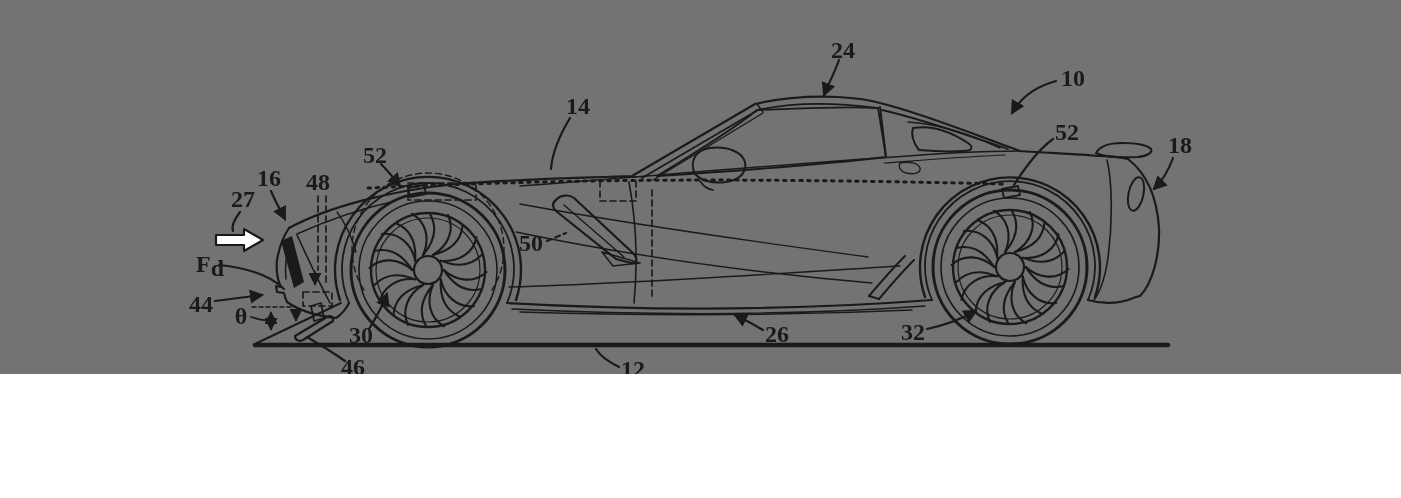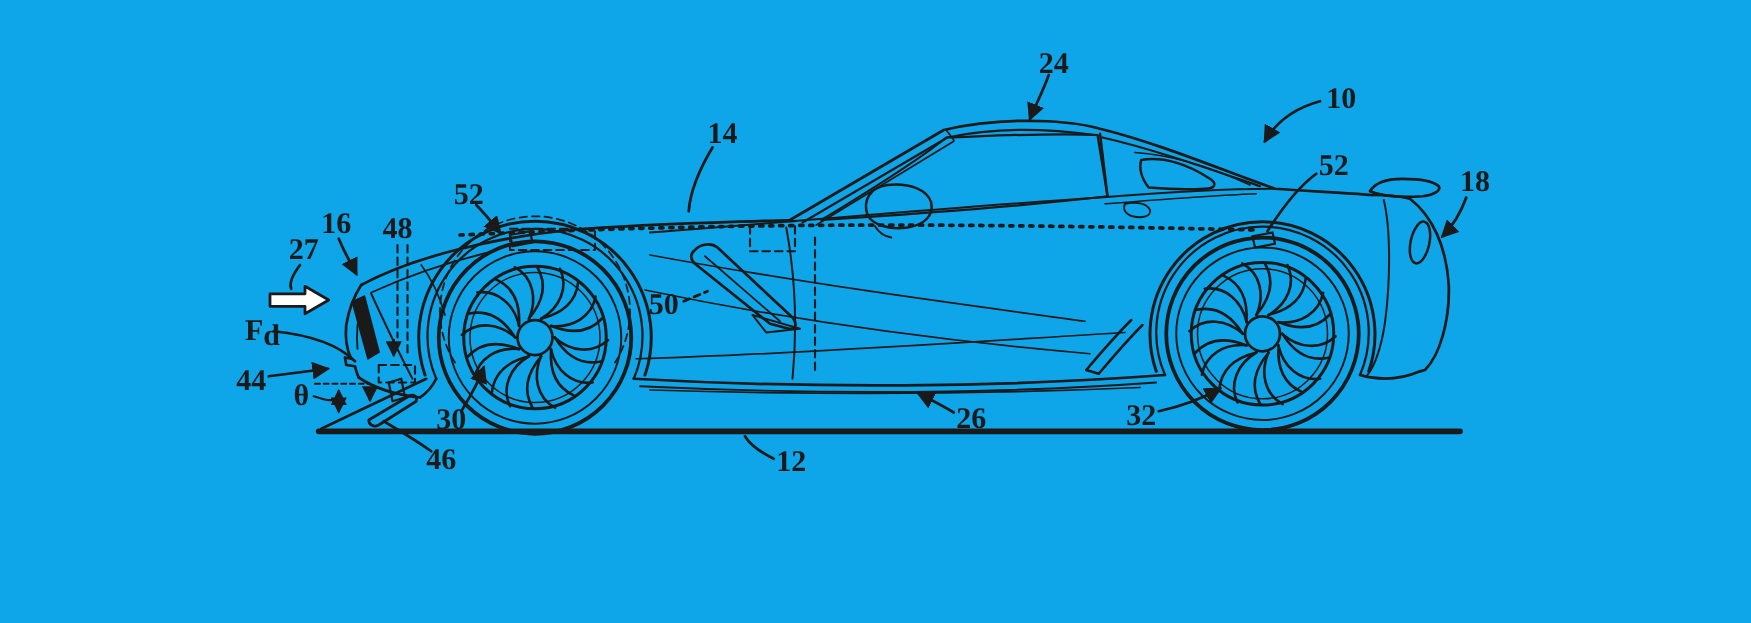--- a/index.html
+++ b/index.html
@@ -1,16 +1,16 @@
 <!DOCTYPE html>
 <html><head>
 <meta charset="utf-8">
 <style>
   html,body{margin:0;padding:0;background:#ffffff;}
-  .canvas{position:relative;width:1401px;height:498px;background:#0ea5e9;overflow:hidden;
+  .canvas{position:relative;width:1401px;height:374px;background:#737373;overflow:hidden;
           font-family:"Liberation Serif", serif;}
   svg{display:block;}
   text.ref{font-family:"Liberation Serif", serif;font-weight:bold;font-size:24px;fill:#1a1a1a;}
 </style>
 </head>
 <body>
 
 <div class="canvas">
 <svg width="1401" height="498" viewBox="0 0 1401 498">
   <defs>

